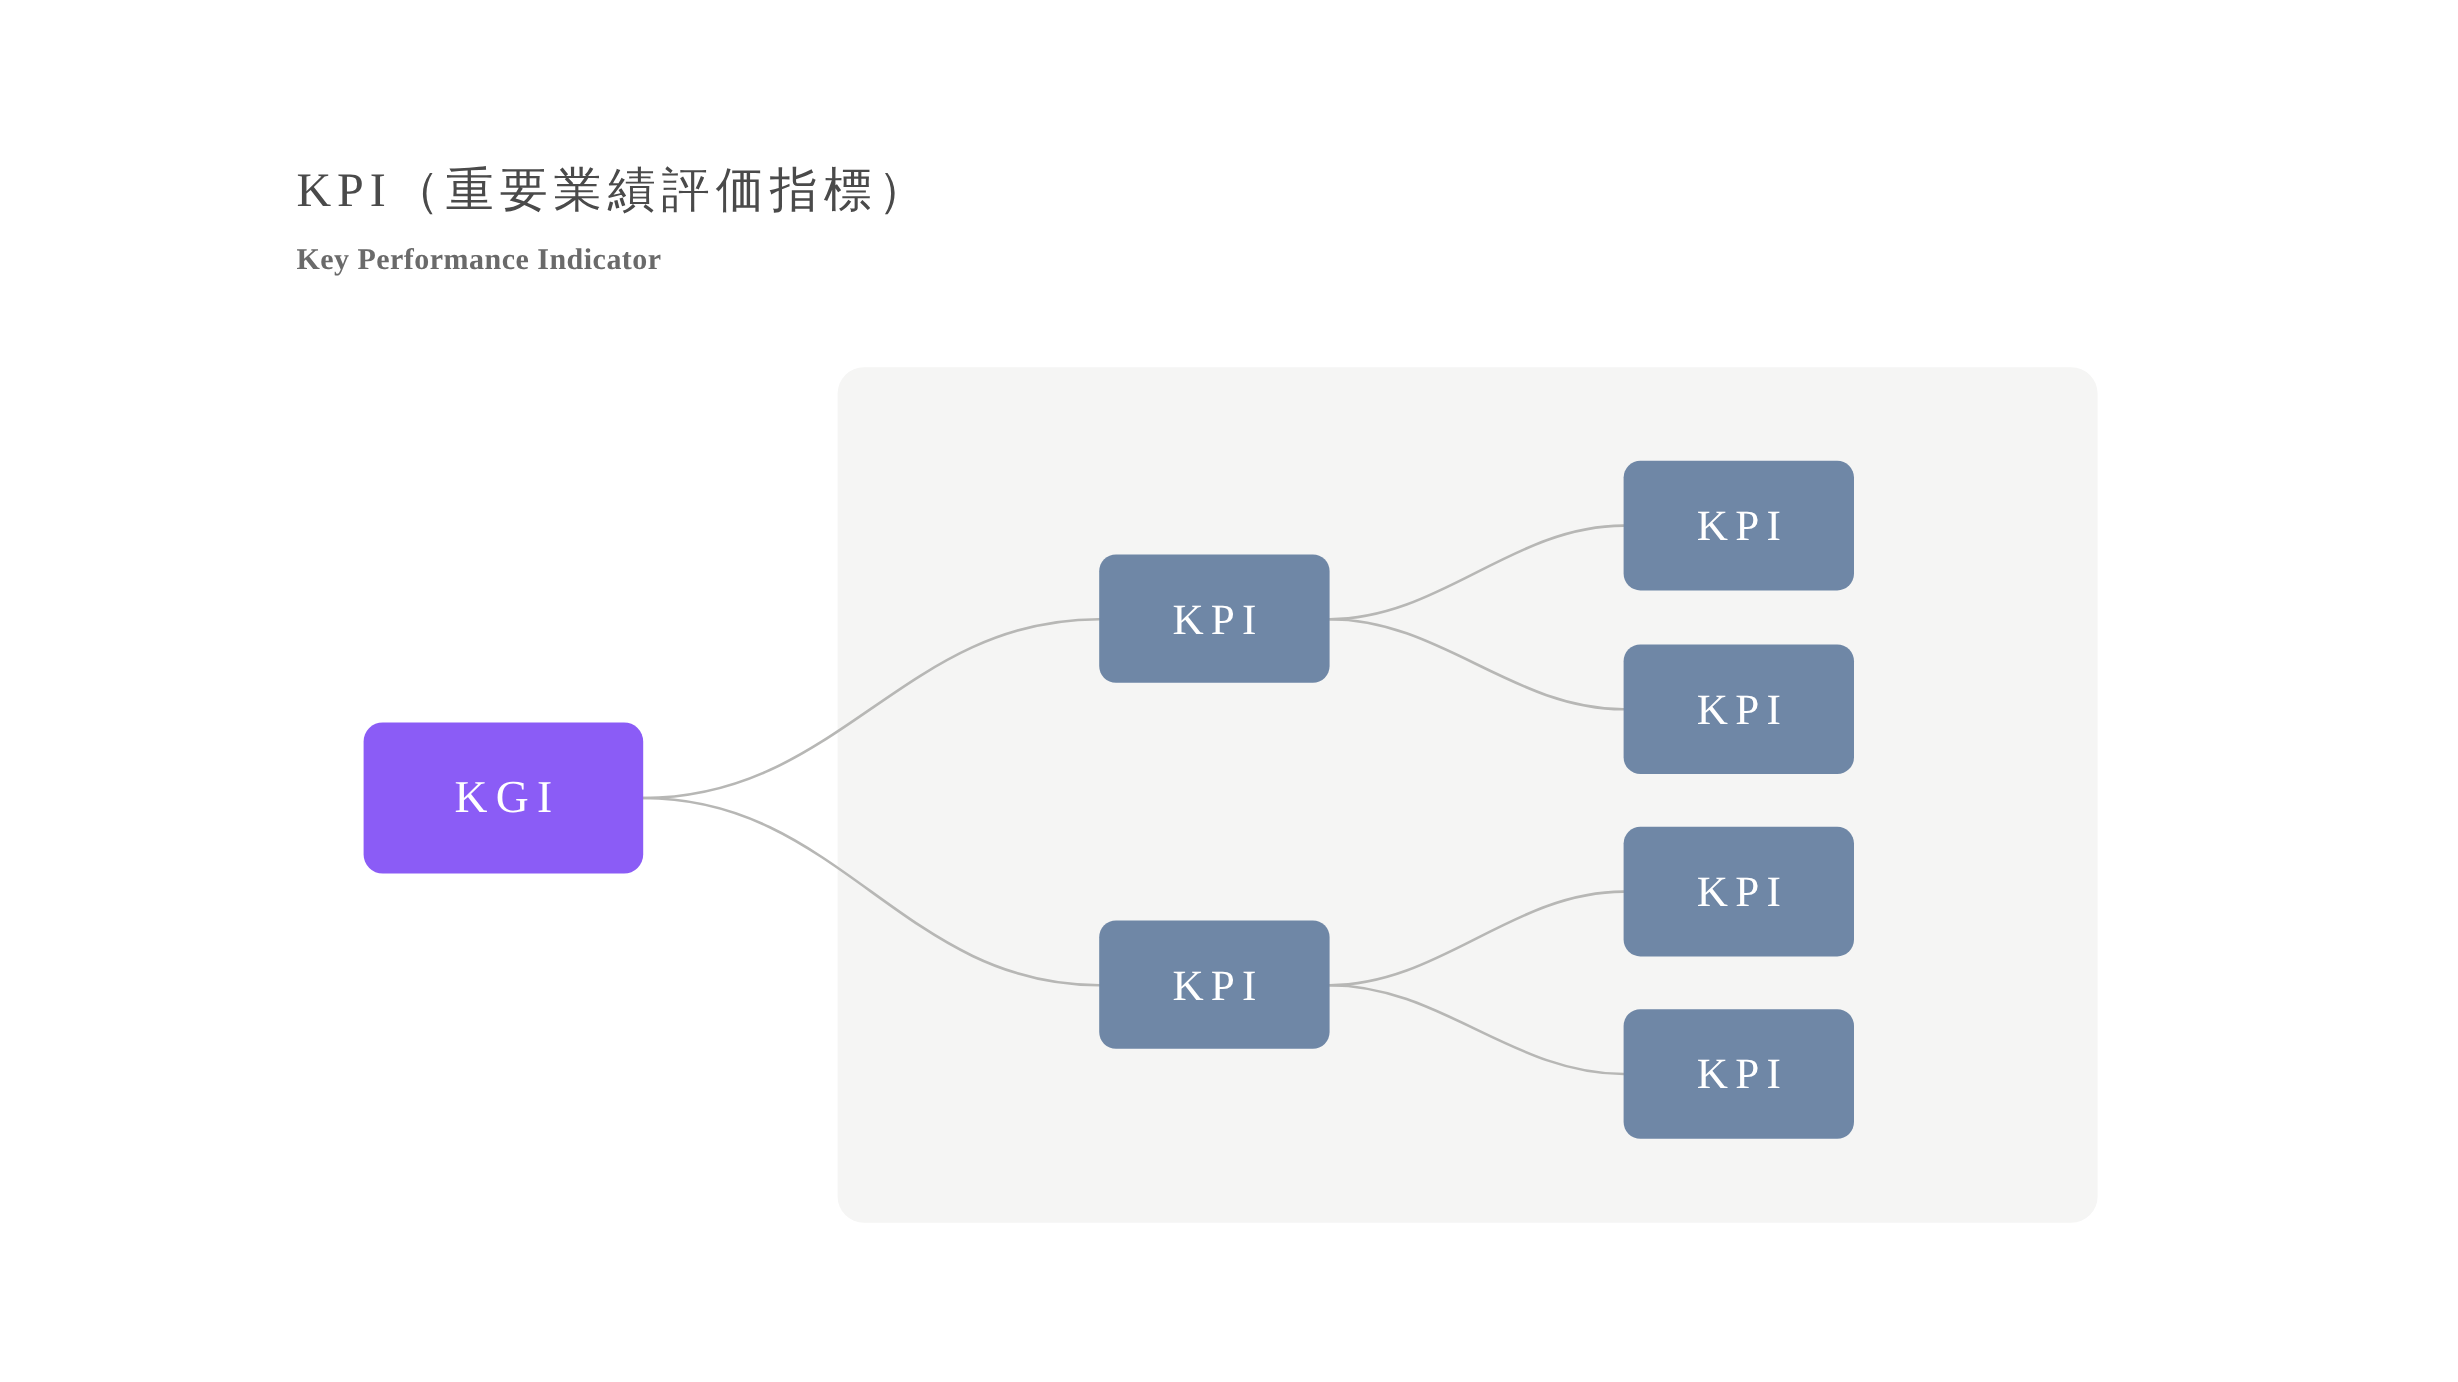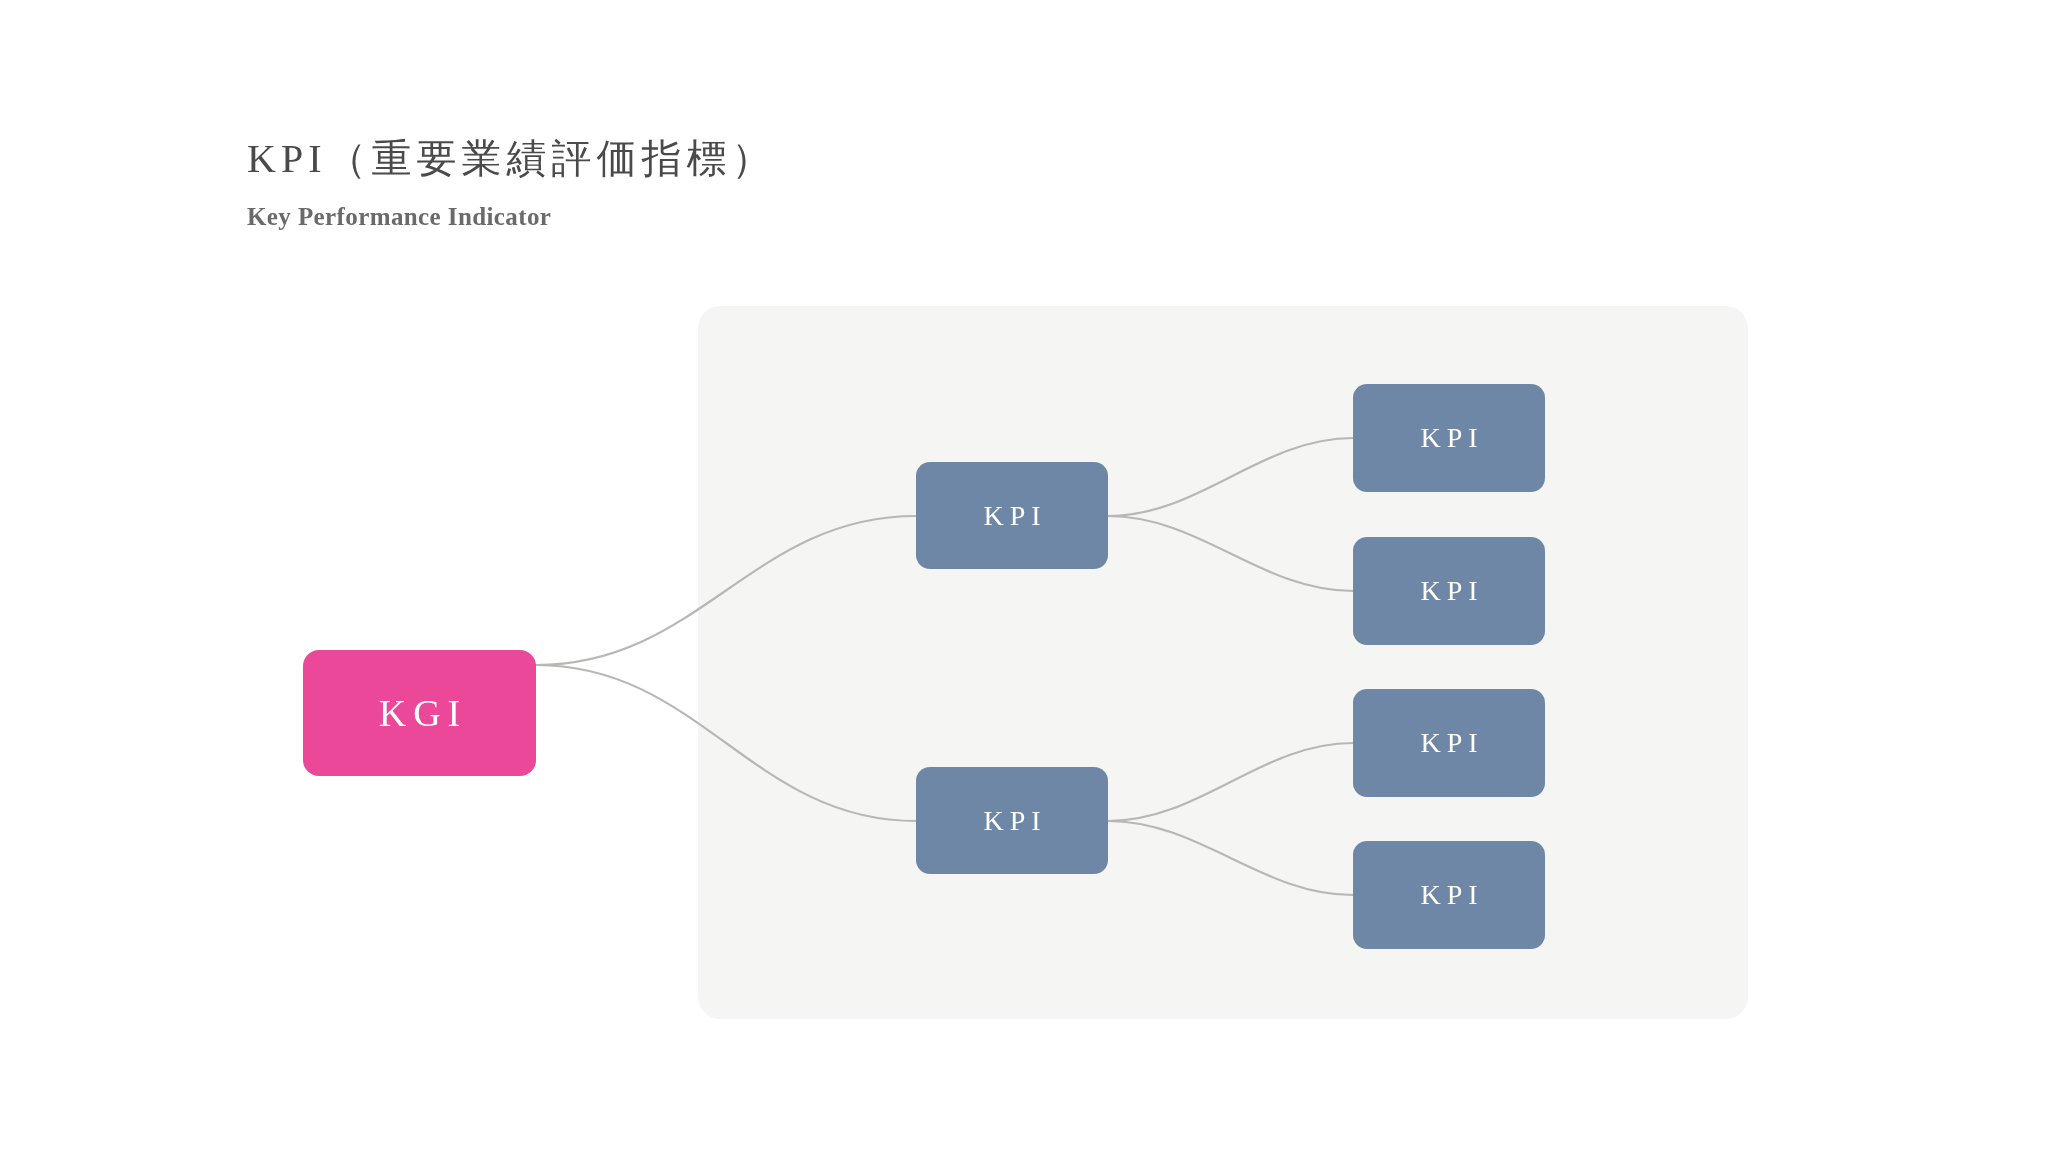--- a/index.html
+++ b/index.html
@@ -76,30 +76,29 @@
     align-items: center;
     justify-content: center;
     border-radius: 14px;
     box-sizing: border-box;
     color: #ffffff;
     font-family: "Liberation Serif", "DejaVu Serif", serif;
     font-weight: 400;
     user-select: none;
   }
   .node-root {
-    background: #ec4899;
+    background: #8b5cf6;
     font-size: 38px;
     letter-spacing: 7px;
     text-indent: 7px;
     border-radius: 16px;
-    margin-top: 48px;
   }
   .node-kpi {
     background: #6f87a6;
-    font-size: 28px;
+    font-size: 36px;
     letter-spacing: 6px;
     text-indent: 6px;
   }
 
   
   #node-kgi      { left: 303px;  top: 602px; width: 233px; height: 126px; }
   
   #node-kpi-m1   { left: 916px;  top: 462px; width: 192px; height: 107px; }
   #node-kpi-m2   { left: 916px;  top: 767px; width: 192px; height: 107px; }
   

